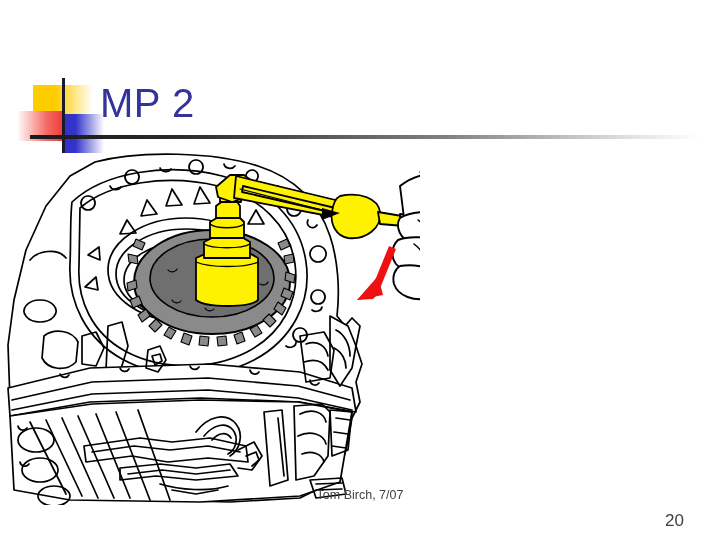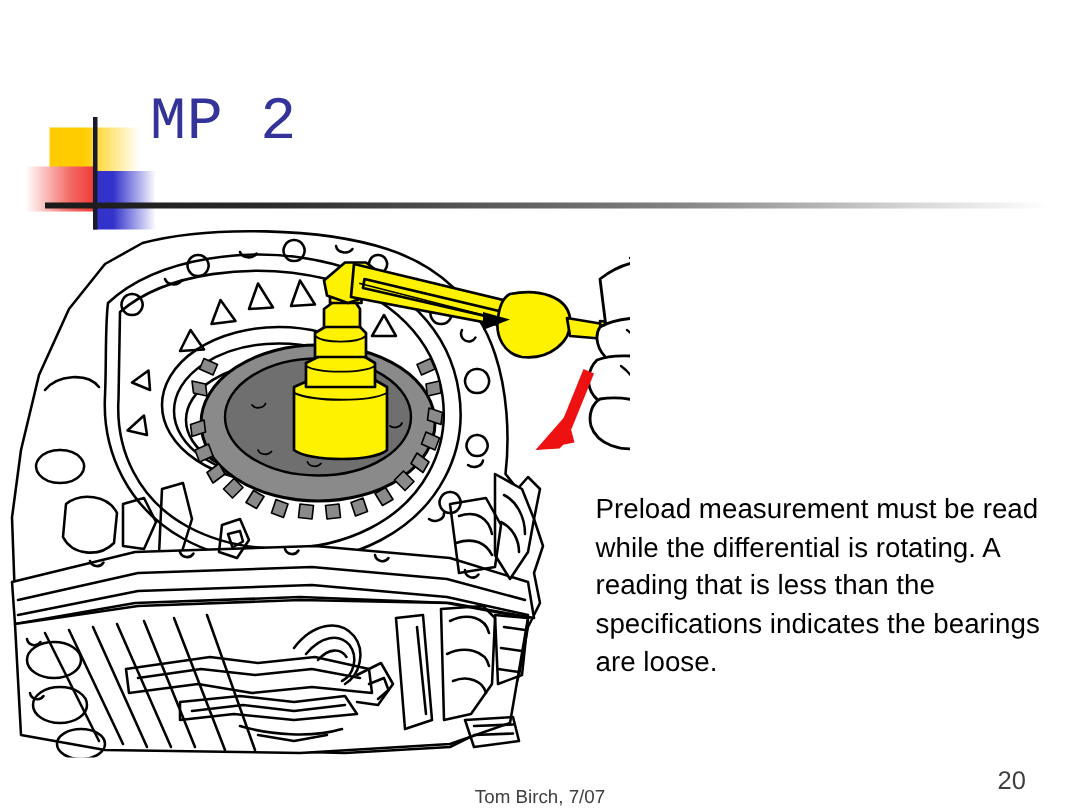--- a/index.html
+++ b/index.html
@@ -40,46 +40,45 @@
   }
   .deco-hline {
     left: 30px; top: 135px; width: 670px; height: 4px;
     background: linear-gradient(to right, #1a1a1a 0%, #2a2a2a 22%, #808080 62%, #dcdcdc 88%, #ffffff 100%);
   }
 
   
   .slide-title {
     position: absolute;
     left: 100px;
-    top: 60px;
+    top: 80px;
     font-size: 40px;
     line-height: 46px;
     color: #333399;
     font-weight: normal;
     letter-spacing: 0.5px;
     white-space: nowrap;
-    font-family: Liberation Mono, monospace;
   }
 
   
   .body-text {
     position: absolute;
     left: 397px;
     top: 326px;
     width: 305px;
     font-size: 18.5px;
     line-height: 25.5px;
     color: #000000;
   }
 
   
   .footer-author {
     position: absolute;
     left: 0;
-    top: 524px;
+    top: 488px;
     width: 720px;
     text-align: center;
     font-size: 12.5px;
     color: #3f3f3f;
   }
   .footer-page {
     position: absolute;
     right: 36px;
     top: 511px;
     font-size: 17px;
@@ -312,18 +311,17 @@
         <path d="M300 186 L324 182 L334 200 L330 228 L306 232 Z"></path>
         <path d="M306 194 C318 190 326 196 328 206"></path>
         <path d="M304 212 C316 208 324 212 328 220"></path>
 
         <path d="M148 200 L160 196 L166 210 L158 222 L146 218 Z"></path>
         <path d="M152 206 l8 -2 l2 7 l-7 4 z"></path>
       </g>
     </svg>
   </div>
 
-  <div class="body-text">Preload measurement must be read while the differential is rotating. A reading that is less than the specifications indicates the bearings are loose.</div>
 
   <div class="footer-author">Tom Birch, 7/07</div>
   <div class="footer-page">20</div>
 
 </div>
 
 </body></html>

